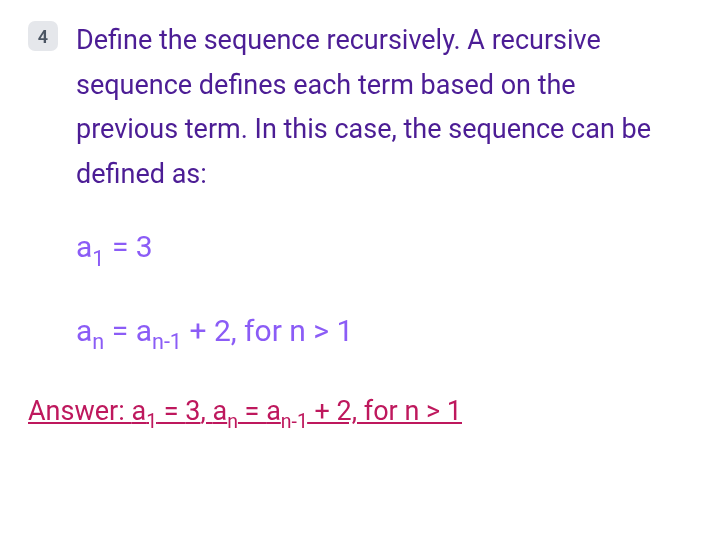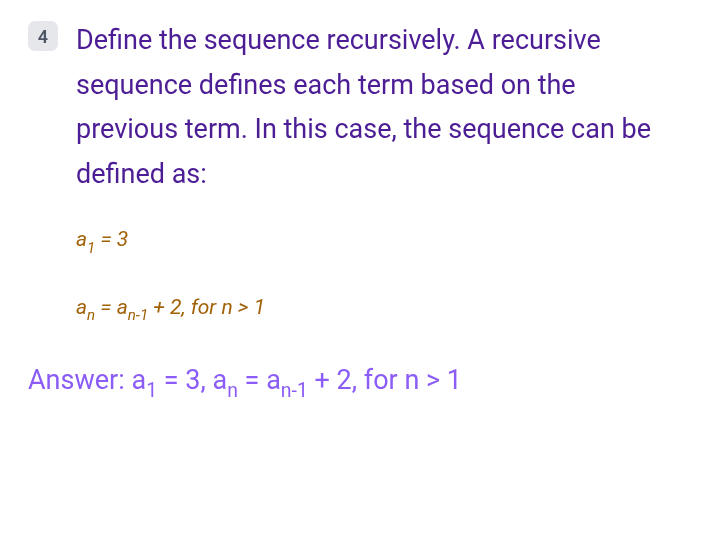--- a/index.html
+++ b/index.html
@@ -35,32 +35,32 @@
     flex-shrink: 0;
     margin-top: 3px;
   }
   .step-text {
     font-size: 27px;
     line-height: 1.65;
     color: #4c1d95;
   }
   .indent-block {
     margin-left: 48px;
-    font-size: 21px;
+    font-size: 30px;
     line-height: 1.5;
-    color: #a16207;
+    color: #8b5cf6;
     margin-bottom: 34px;
-    font-style: italic;
   }
   .answer-row {
     font-size: 27px;
     line-height: 1.5;
-    color: #8b5cf6;
+    color: #be185d;
     margin-left: 0;
     margin-top: 10px;
+    text-decoration: underline;
   }
   .sub {
     font-size: 0.72em;
     vertical-align: sub;
     position: relative;
     top: 0.08em;
   }
 </style>
 </head>
 <body>

